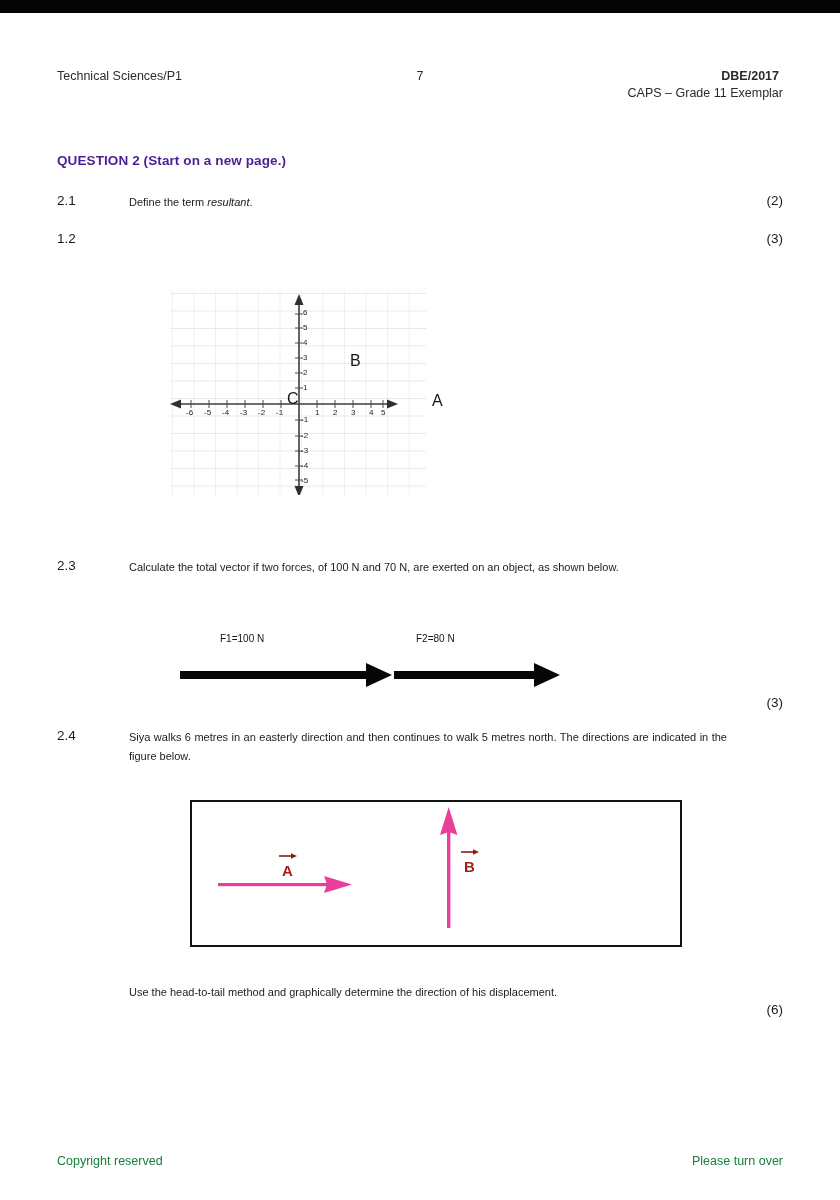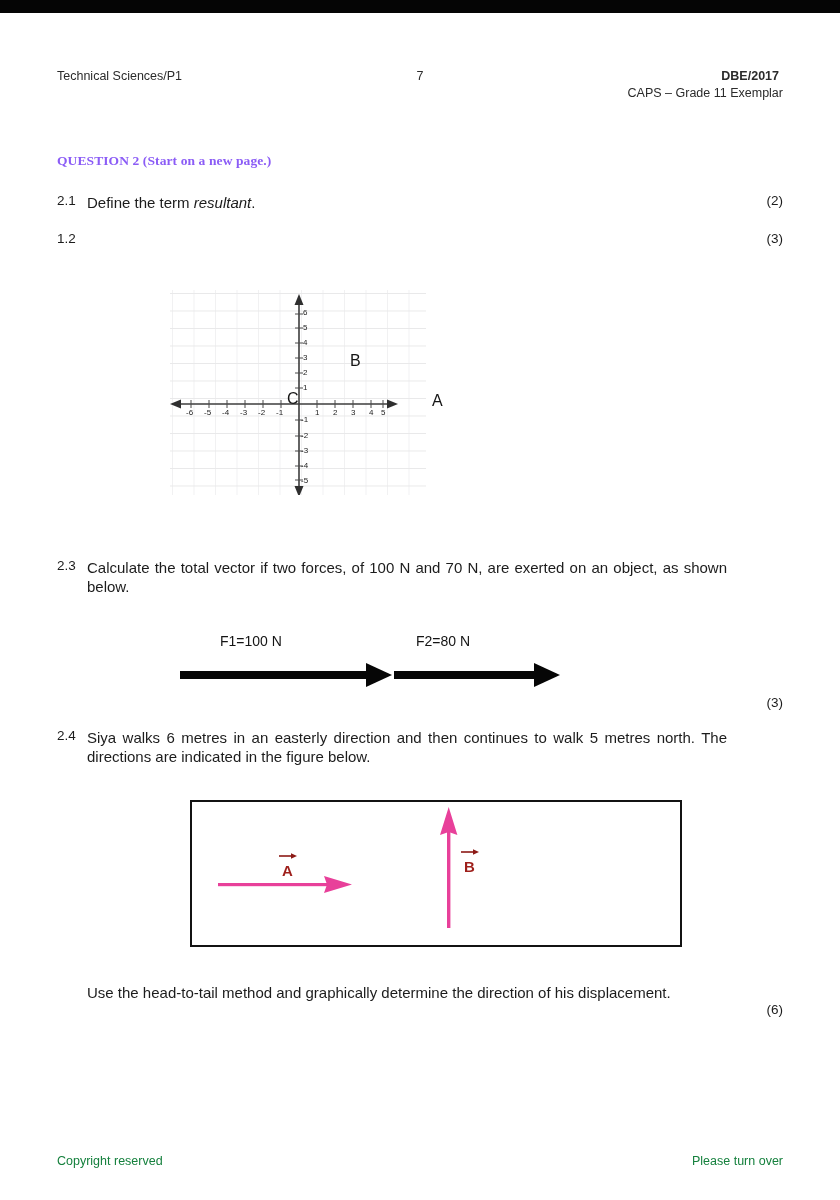--- a/index.html
+++ b/index.html
@@ -55,42 +55,41 @@
     top: 17px;
   }
 
   
   .q-heading {
     position: absolute;
     top: 140px;
     left: 57px;
     font-size: 13.5px;
     font-weight: bold;
-    color: #8b5cf6;
+    color: #4c1d95;
     letter-spacing: 0.1px;
-    font-family: Liberation Serif, serif;
   }
 
   
   .item {
     position: absolute;
     left: 57px;
     width: 726px;
   }
   .item .num {
     position: absolute;
     left: 0;
     top: 0;
     width: 56px;
     font-size: 13.5px;
   }
   .item .body {
-    margin-left: 30px;
+    margin-left: 72px;
     margin-right: 56px;
-    font-size: 15px;
+    font-size: 11px;
     line-height: 19px;
     text-align: justify;
     text-justify: inter-word;
   }
   .item .body.nojust { text-align: left; }
   .item .marks {
     position: absolute;
     right: 0;
     top: 0;
     font-size: 13.5px;
@@ -139,21 +138,21 @@
   .forces-wrap {
     position: absolute;
     left: 180px;
     top: 620px;
     width: 400px;
     height: 58px;
   }
   .force-cap {
     position: absolute;
     top: 0;
-    font-size: 14px;
+    font-size: 10px;
     color: #141414;
   }
   .force-cap.f1 { left: 40px; }
   .force-cap.f2 { left: 236px; }
 
   
   .fig-box {
     position: absolute;
     left: 190px;
     top: 787px;

